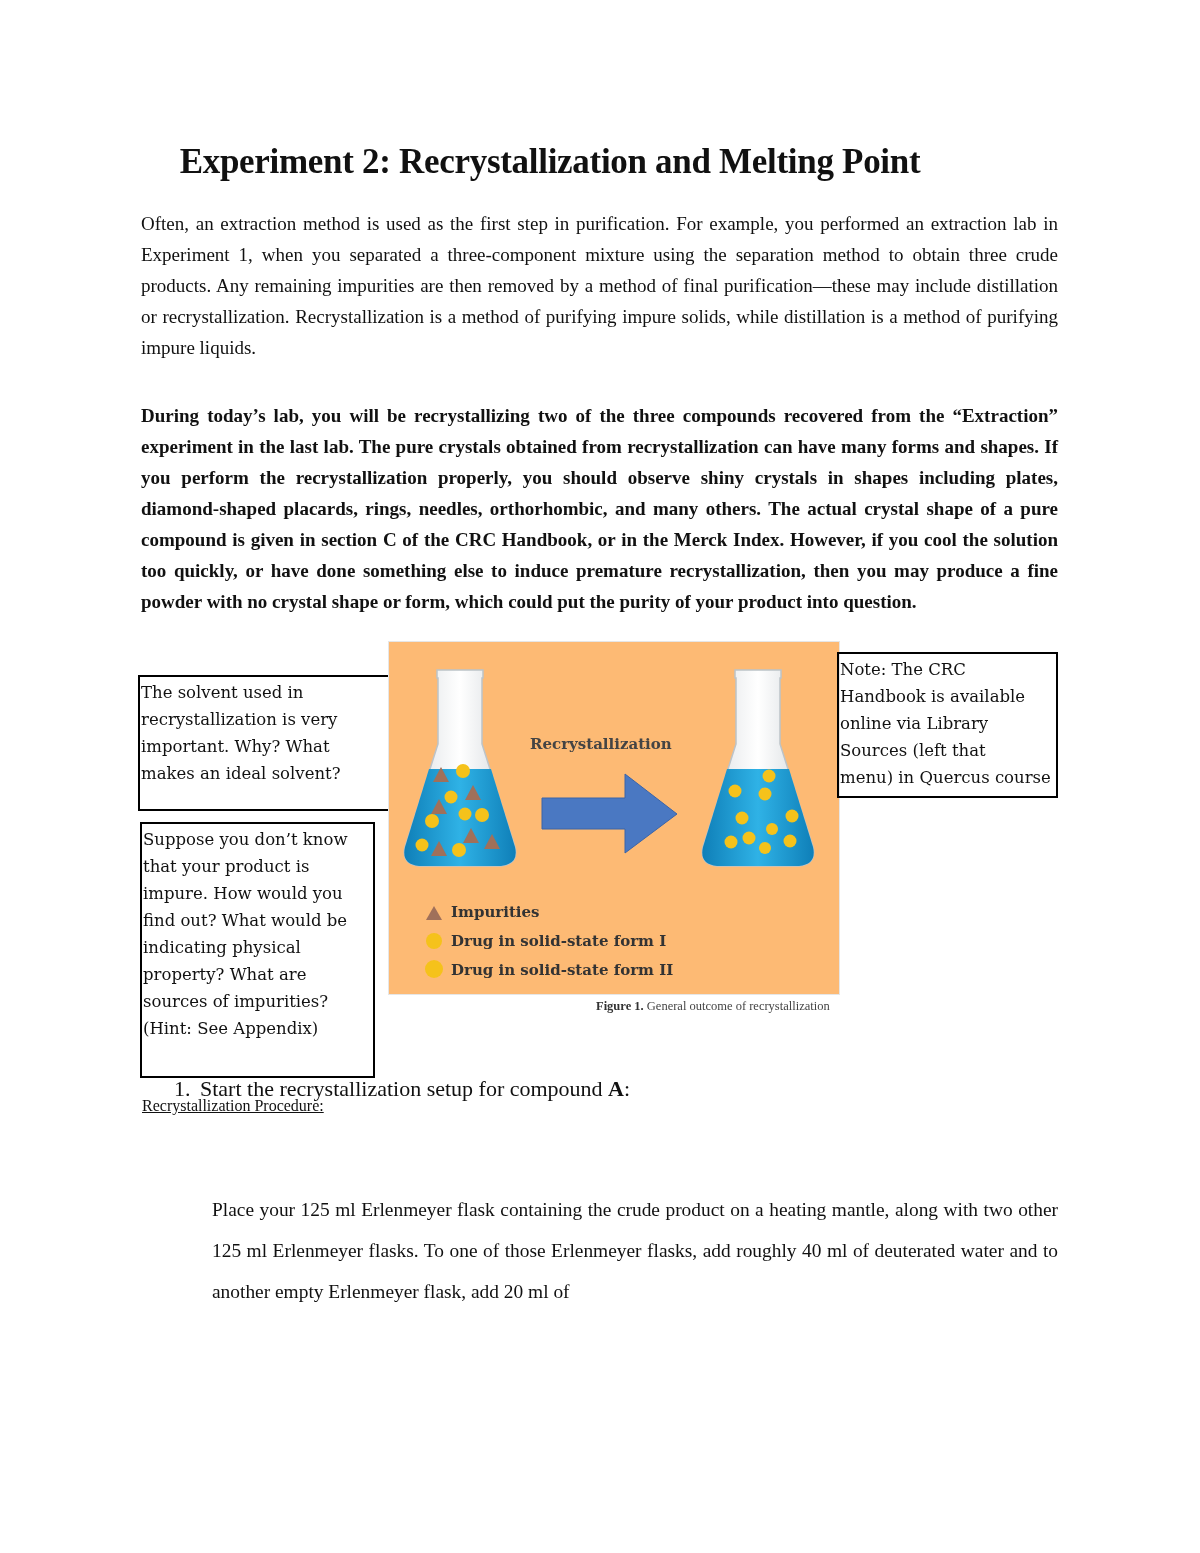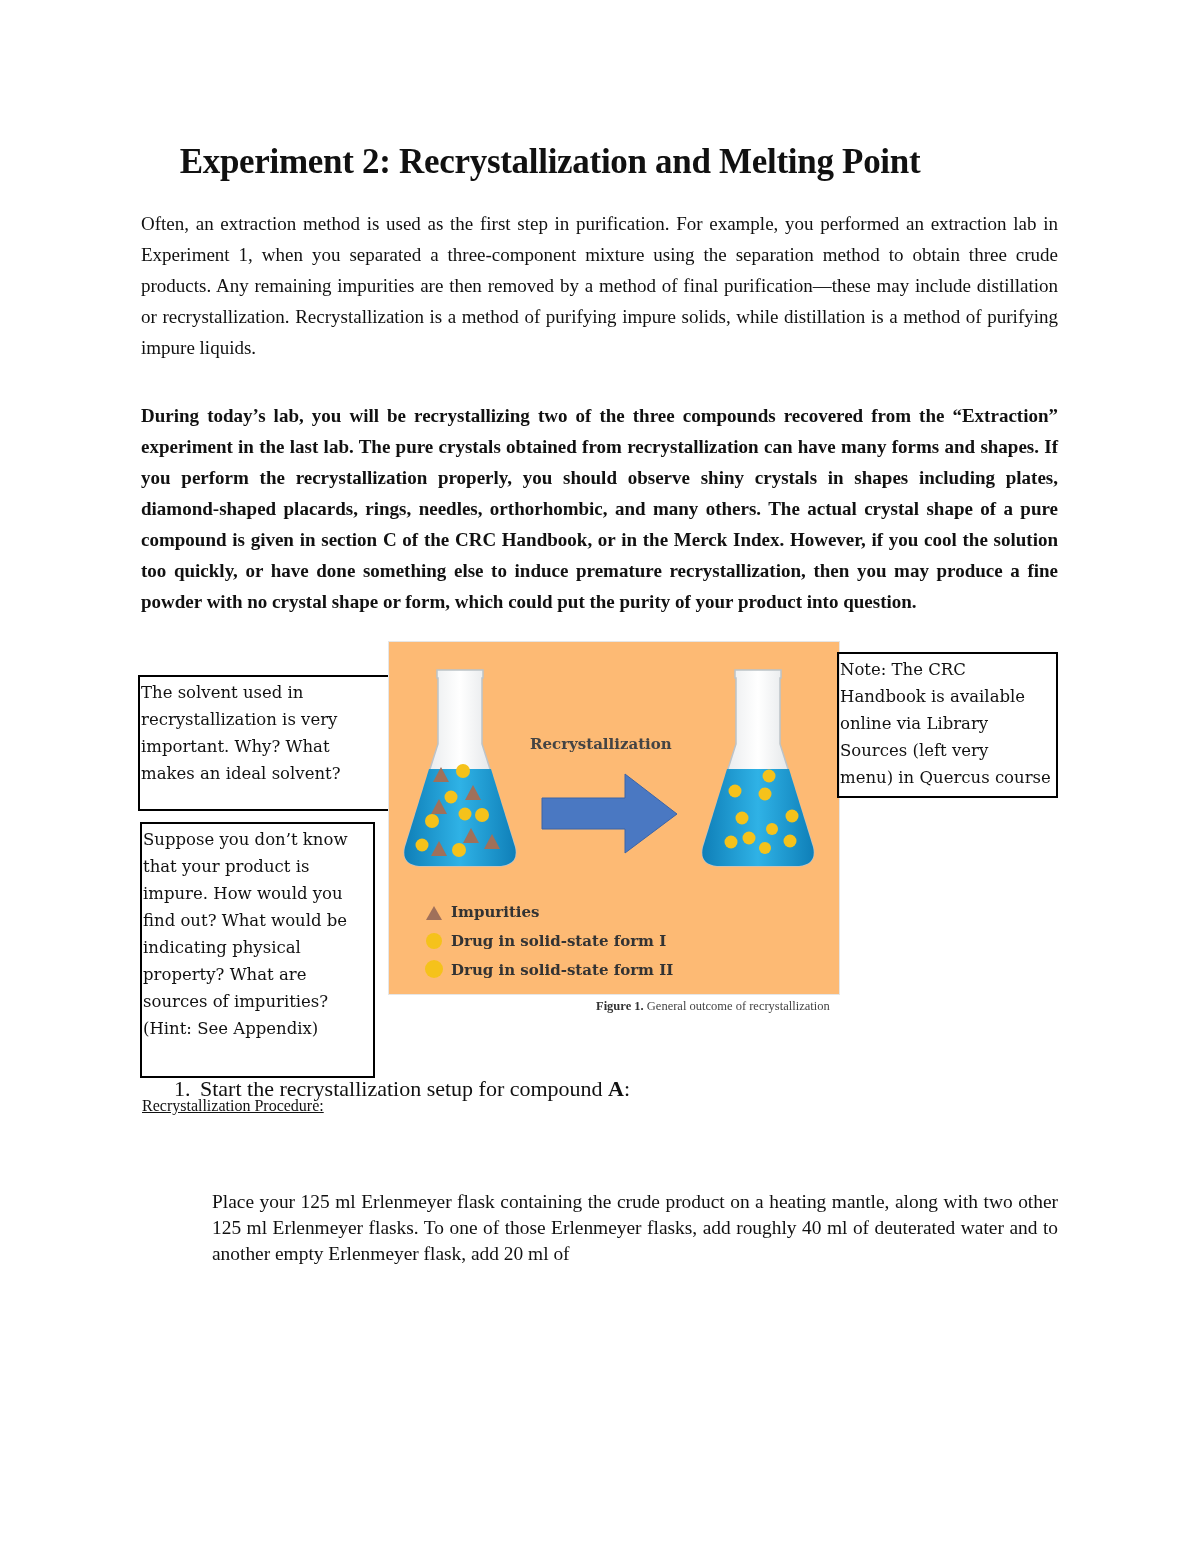--- a/index.html
+++ b/index.html
@@ -26,21 +26,21 @@
   .legend-row { display: flex; align-items: flex-end; height: 29px;
                 font-family: "DejaVu Serif", serif; font-weight: bold; font-size: 15px; color: #333; }
   .legend-row .sym { width: 34px; display: flex; justify-content: center; }
   .caption { position: absolute; left: 596px; top: 999px; font-size: 12.5px; color: #444; }
   .caption b { color: #333; }
   .heading { position: absolute; left: 142px; top: 1097px; font-size: 16px;
              font-weight: normal; text-decoration: underline; }
   .step { position: absolute; left: 174px; top: 1076px; font-size: 22px; }
   .step .num { display: inline-block; width: 26px; }
   .proc { position: absolute; left: 212px; width: 846px; top: 1189px; font-size: 19.4px;
-          line-height: 26px; text-align: justify; margin: 0; }
+          line-height: 41px; text-align: justify; margin: 0; }
 </style>
 </head>
 <body>
 
 <div>
   <div class="title">Experiment 2: Recrystallization and Melting Point</div>
 
   <p class="para p1">Often, an extraction method is used as the first step in purification. For example, you performed an extraction lab in Experiment 1, when you separated a three-component mixture using the separation method to obtain three crude products. Any remaining impurities are then removed by a method of final purification—these may include distillation or recrystallization. Recrystallization is a method of purifying impure solids, while distillation is a method of purifying impure liquids.</p>
   <p class="para p2">During today’s lab, you will be recrystallizing two of the three compounds recovered from the “Extraction” experiment in the last lab. The pure crystals obtained from recrystallization can have many forms and shapes. If you perform the recrystallization properly, you should observe shiny crystals in shapes including plates, diamond-shaped placards, rings, needles, orthorhombic, and many others. The actual crystal shape of a pure compound is given in section C of the CRC Handbook, or in the Merck Index. However, if you cool the solution too quickly, or have done something else to induce premature recrystallization, then you may produce a fine powder with no crystal shape or form, which could put the purity of your product into question.</p>
 
@@ -148,21 +148,21 @@
   </div>
 
   <div class="caption">
     <b>Figure 1.</b><span> General outcome of recrystallization</span>
   </div>
 
   <div class="box box3">
     <div>Note: The CRC</div>
     <div>Handbook is available</div>
     <div>online via Library</div>
-    <div>Sources (left very</div>
+    <div>Sources (left that</div>
     <div>menu) in Quercus course</div>
   </div>
 
   <div class="heading">Recrystallization Procedure:</div>
 
   <div class="step">
     <span class="num">1.</span><span>Start the recrystallization setup for compound </span><b>A</b><span>:</span>
   </div>
 
   <p class="proc">Place your 125 ml Erlenmeyer flask containing the crude product on a heating mantle, along with two other 125 ml Erlenmeyer flasks. To one of those Erlenmeyer flasks, add roughly 40 ml of deuterated water and to another empty Erlenmeyer flask, add 20 ml of</p>

